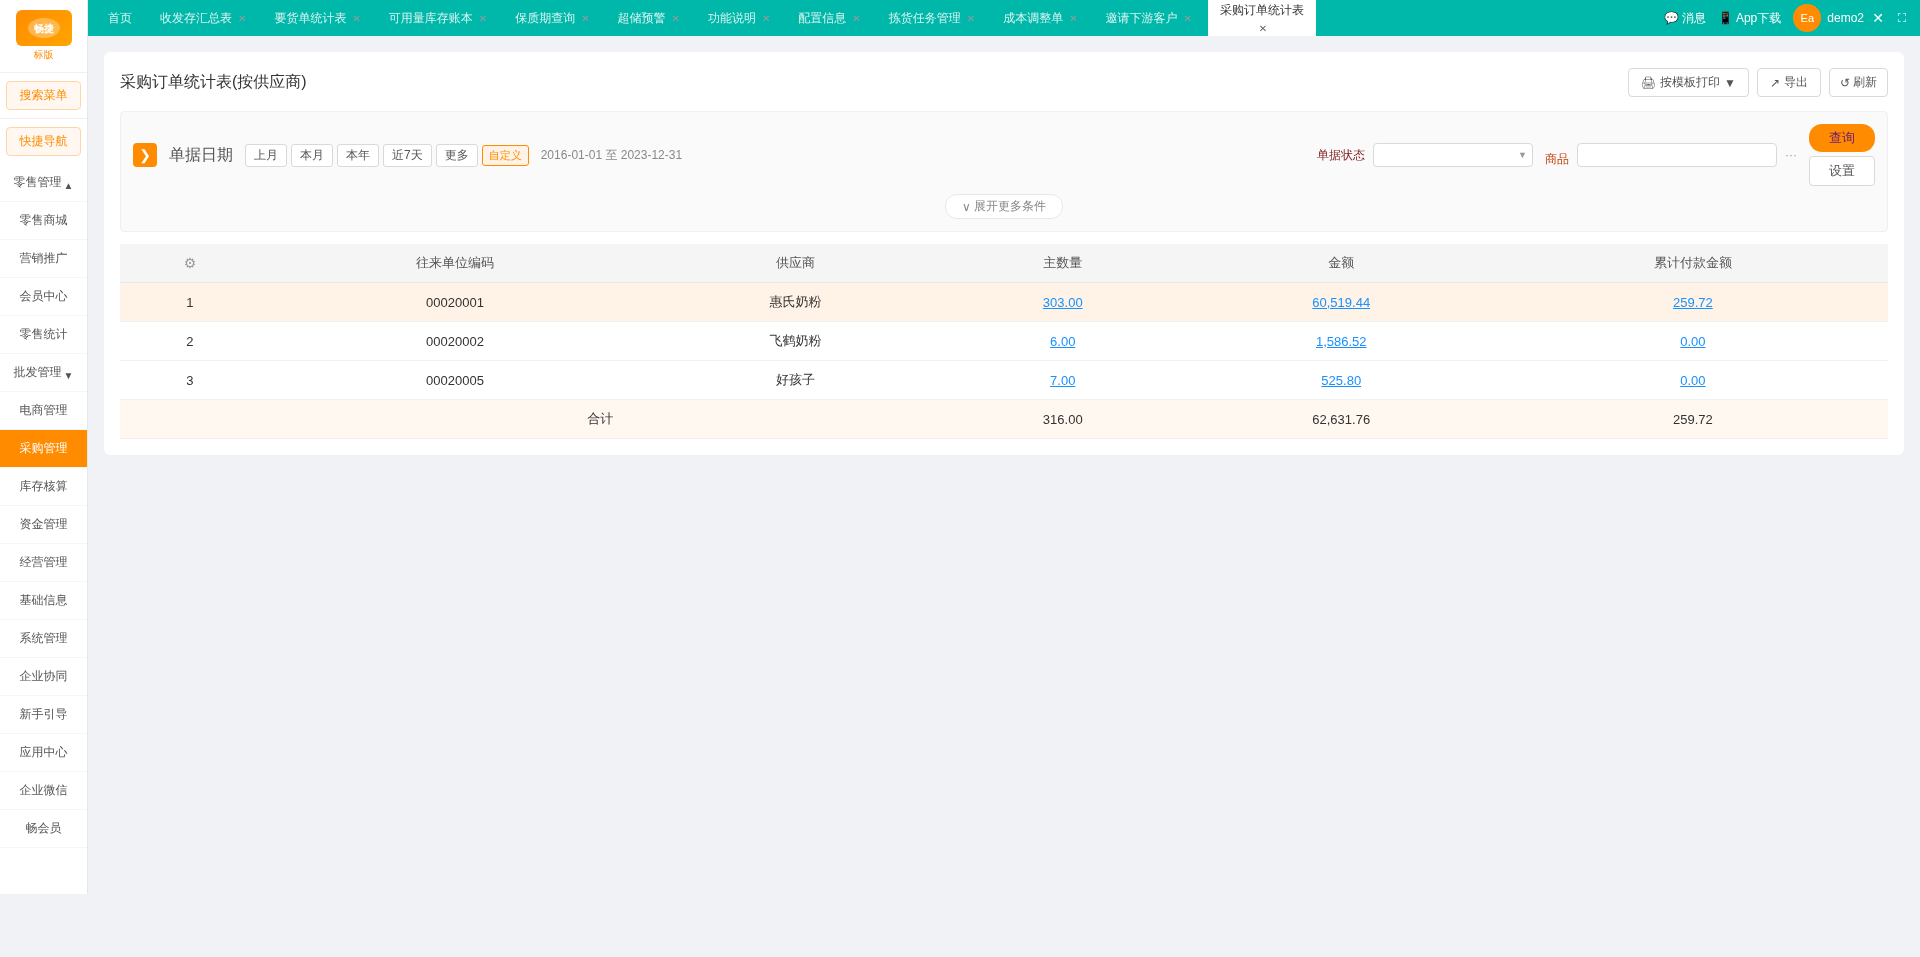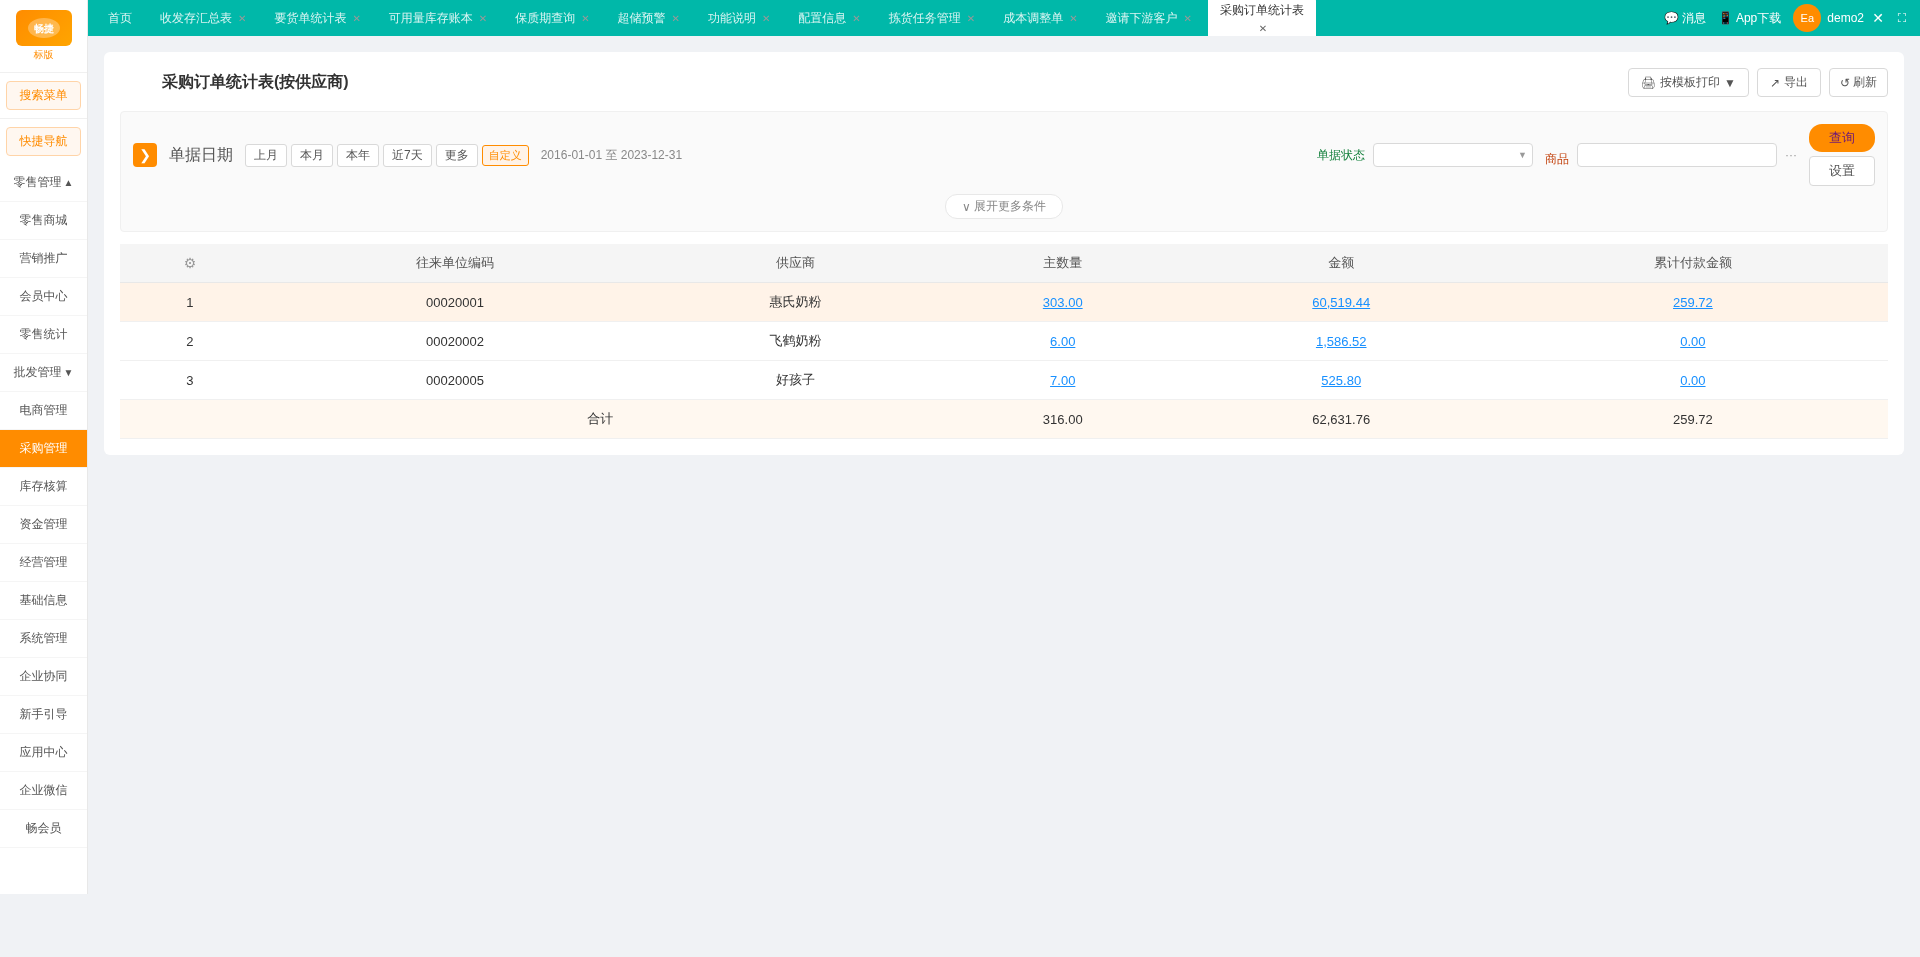--- a/index.html
+++ b/index.html
@@ -11,21 +11,21 @@
     .sidebar-logo-img { width: 56px; height: 36px; background: linear-gradient(135deg, #ff8c00, #ffa500); border-radius: 6px; display: flex; align-items: center; justify-content: center; color: white; font-size: 10px; font-weight: bold; }
     .sidebar-logo-text { font-size: 10px; color: #ff8c00; margin-top: 2px; }
     .sidebar-search { padding: 8px 6px; border-bottom: 1px solid #f0f0f0; }
     .sidebar-search-btn { width: 100%; padding: 5px 0; background: #fff7f0; border: 1px solid #ffd4a8; border-radius: 4px; color: #ff8c00; font-size: 12px; cursor: pointer; text-align: center; }
     .sidebar-nav-title { padding: 8px 6px; }
     .sidebar-nav-title-btn { width: 100%; padding: 5px 0; background: #fff7f0; border: 1px solid #ffd4a8; border-radius: 4px; color: #ff8c00; font-size: 12px; cursor: pointer; text-align: center; }
     .sidebar-menu { flex: 1; overflow-y: auto; }
     .sidebar-menu::-webkit-scrollbar { width: 0; }
     .sidebar-item { padding: 10px 6px; text-align: center; cursor: pointer; color: #555; font-size: 12px; border-bottom: 1px solid #f5f5f5; }
     .sidebar-item.active { background: #ff8c00; color: #fff; }
-    .sidebar-item-with-arrow { display: flex; align-items: center; justify-content: center; gap: 2px; }
+    .sidebar-item-with-arrow { display: flex; align-items: flex-end; justify-content: center; gap: 2px; }
     .arrow-icon { font-size: 10px; }
 
     
     .main-area { flex: 1; display: flex; flex-direction: column; height: 759px; overflow: hidden; }
 
     
     .top-bar { background: #00b8a9; height: 36px; display: flex; align-items: center; padding: 0 8px; gap: 4px; flex-shrink: 0; }
     .tab-item { padding: 4px 12px; border-radius: 3px 3px 0 0; font-size: 12px; cursor: pointer; color: rgba(255,255,255,0.85); display: flex; align-items: center; gap: 4px; white-space: nowrap; }
     .tab-item.active { background: #fff; color: #333; border-radius: 3px 3px 0 0; flex-direction: column; }
     .tab-item .tab-close { color: #999; font-size: 10px; cursor: pointer; margin-left: 2px; }
@@ -39,37 +39,37 @@
     
     .page-content { flex: 1; padding: 16px; overflow-y: auto; background: #f0f2f5; }
     .page-content::-webkit-scrollbar { width: 6px; }
     .page-content::-webkit-scrollbar-thumb { background: #ccc; border-radius: 3px; }
 
     
     .page-card { background: #fff; border-radius: 6px; padding: 16px; }
 
     
     .page-title-row { display: flex; align-items: center; justify-content: space-between; margin-bottom: 14px; }
-    .page-title { font-size: 16px; font-weight: bold; color: #333; margin-left: 42px; }
+    .page-title { font-size: 16px; font-weight: normal; color: #333; }
     .title-actions { display: flex; align-items: center; gap: 8px; }
     .title-action-btn { padding: 5px 12px; border: 1px solid #d9d9d9; border-radius: 4px; background: #fff; font-size: 12px; cursor: pointer; color: #555; display: flex; align-items: center; gap: 4px; }
     .refresh-btn { padding: 5px 10px; border: 1px solid #d9d9d9; border-radius: 4px; background: #fff; font-size: 12px; cursor: pointer; color: #555; display: flex; align-items: center; gap: 3px; }
 
     
     .filter-area { border: 1px solid #f0f0f0; border-radius: 4px; padding: 12px; margin-bottom: 12px; background: #fafafa; }
     .filter-row { display: flex; align-items: center; gap: 12px; flex-wrap: wrap; }
     .filter-toggle { width: 24px; height: 24px; background: #ff8c00; color: white; border: none; border-radius: 4px; cursor: pointer; display: flex; align-items: center; justify-content: center; font-size: 14px; flex-shrink: 0; }
     .filter-label { font-size: 16px; color: #555; white-space: nowrap; }
     .filter-date-btns { display: flex; gap: 4px; align-items: center; }
     .date-btn { padding: 2px 8px; border: 1px solid #d9d9d9; border-radius: 3px; background: #fff; font-size: 12px; cursor: pointer; color: #555; }
     .date-btn.custom { background: #fff3e8; border-color: #ff8c00; color: #ff8c00; font-size: 11px; padding: 2px 6px; }
     .date-range-text { font-size: 12px; color: #888; }
     .filter-separator { flex: 1; }
     .filter-select-group { display: flex; align-items: center; gap: 8px; }
-    .filter-select-label { font-size: 12px; color: #15803d; white-space: nowrap; }
+    .filter-select-label { font-size: 12px; color: #7f1d1d; white-space: nowrap; }
     .filter-select { padding: 4px 24px 4px 8px; border: 1px solid #d9d9d9; border-radius: 4px; background: #fff; font-size: 12px; color: #555; cursor: pointer; min-width: 160px; appearance: none; position: relative; }
     .filter-select-wrap { position: relative; display: inline-flex; align-items: center; }
     .filter-select-wrap::after { content: '▼'; position: absolute; right: 6px; font-size: 9px; color: #999; pointer-events: none; }
     .filter-goods-label { font-size: 12px; color: #c2410c; white-space: nowrap; margin-top: 8px; }
     .filter-goods-input { padding: 4px 8px; border: 1px solid #d9d9d9; border-radius: 4px; background: #fff; font-size: 12px; min-width: 200px; }
     .filter-more-btn { color: #999; cursor: pointer; font-size: 12px; }
     .filter-expand-row { display: flex; justify-content: center; margin-top: 8px; }
     .expand-btn { padding: 3px 16px; border: 1px solid #e8e8e8; border-radius: 12px; background: #fff; font-size: 12px; color: #888; cursor: pointer; display: flex; align-items: center; gap: 3px; }
 
     

